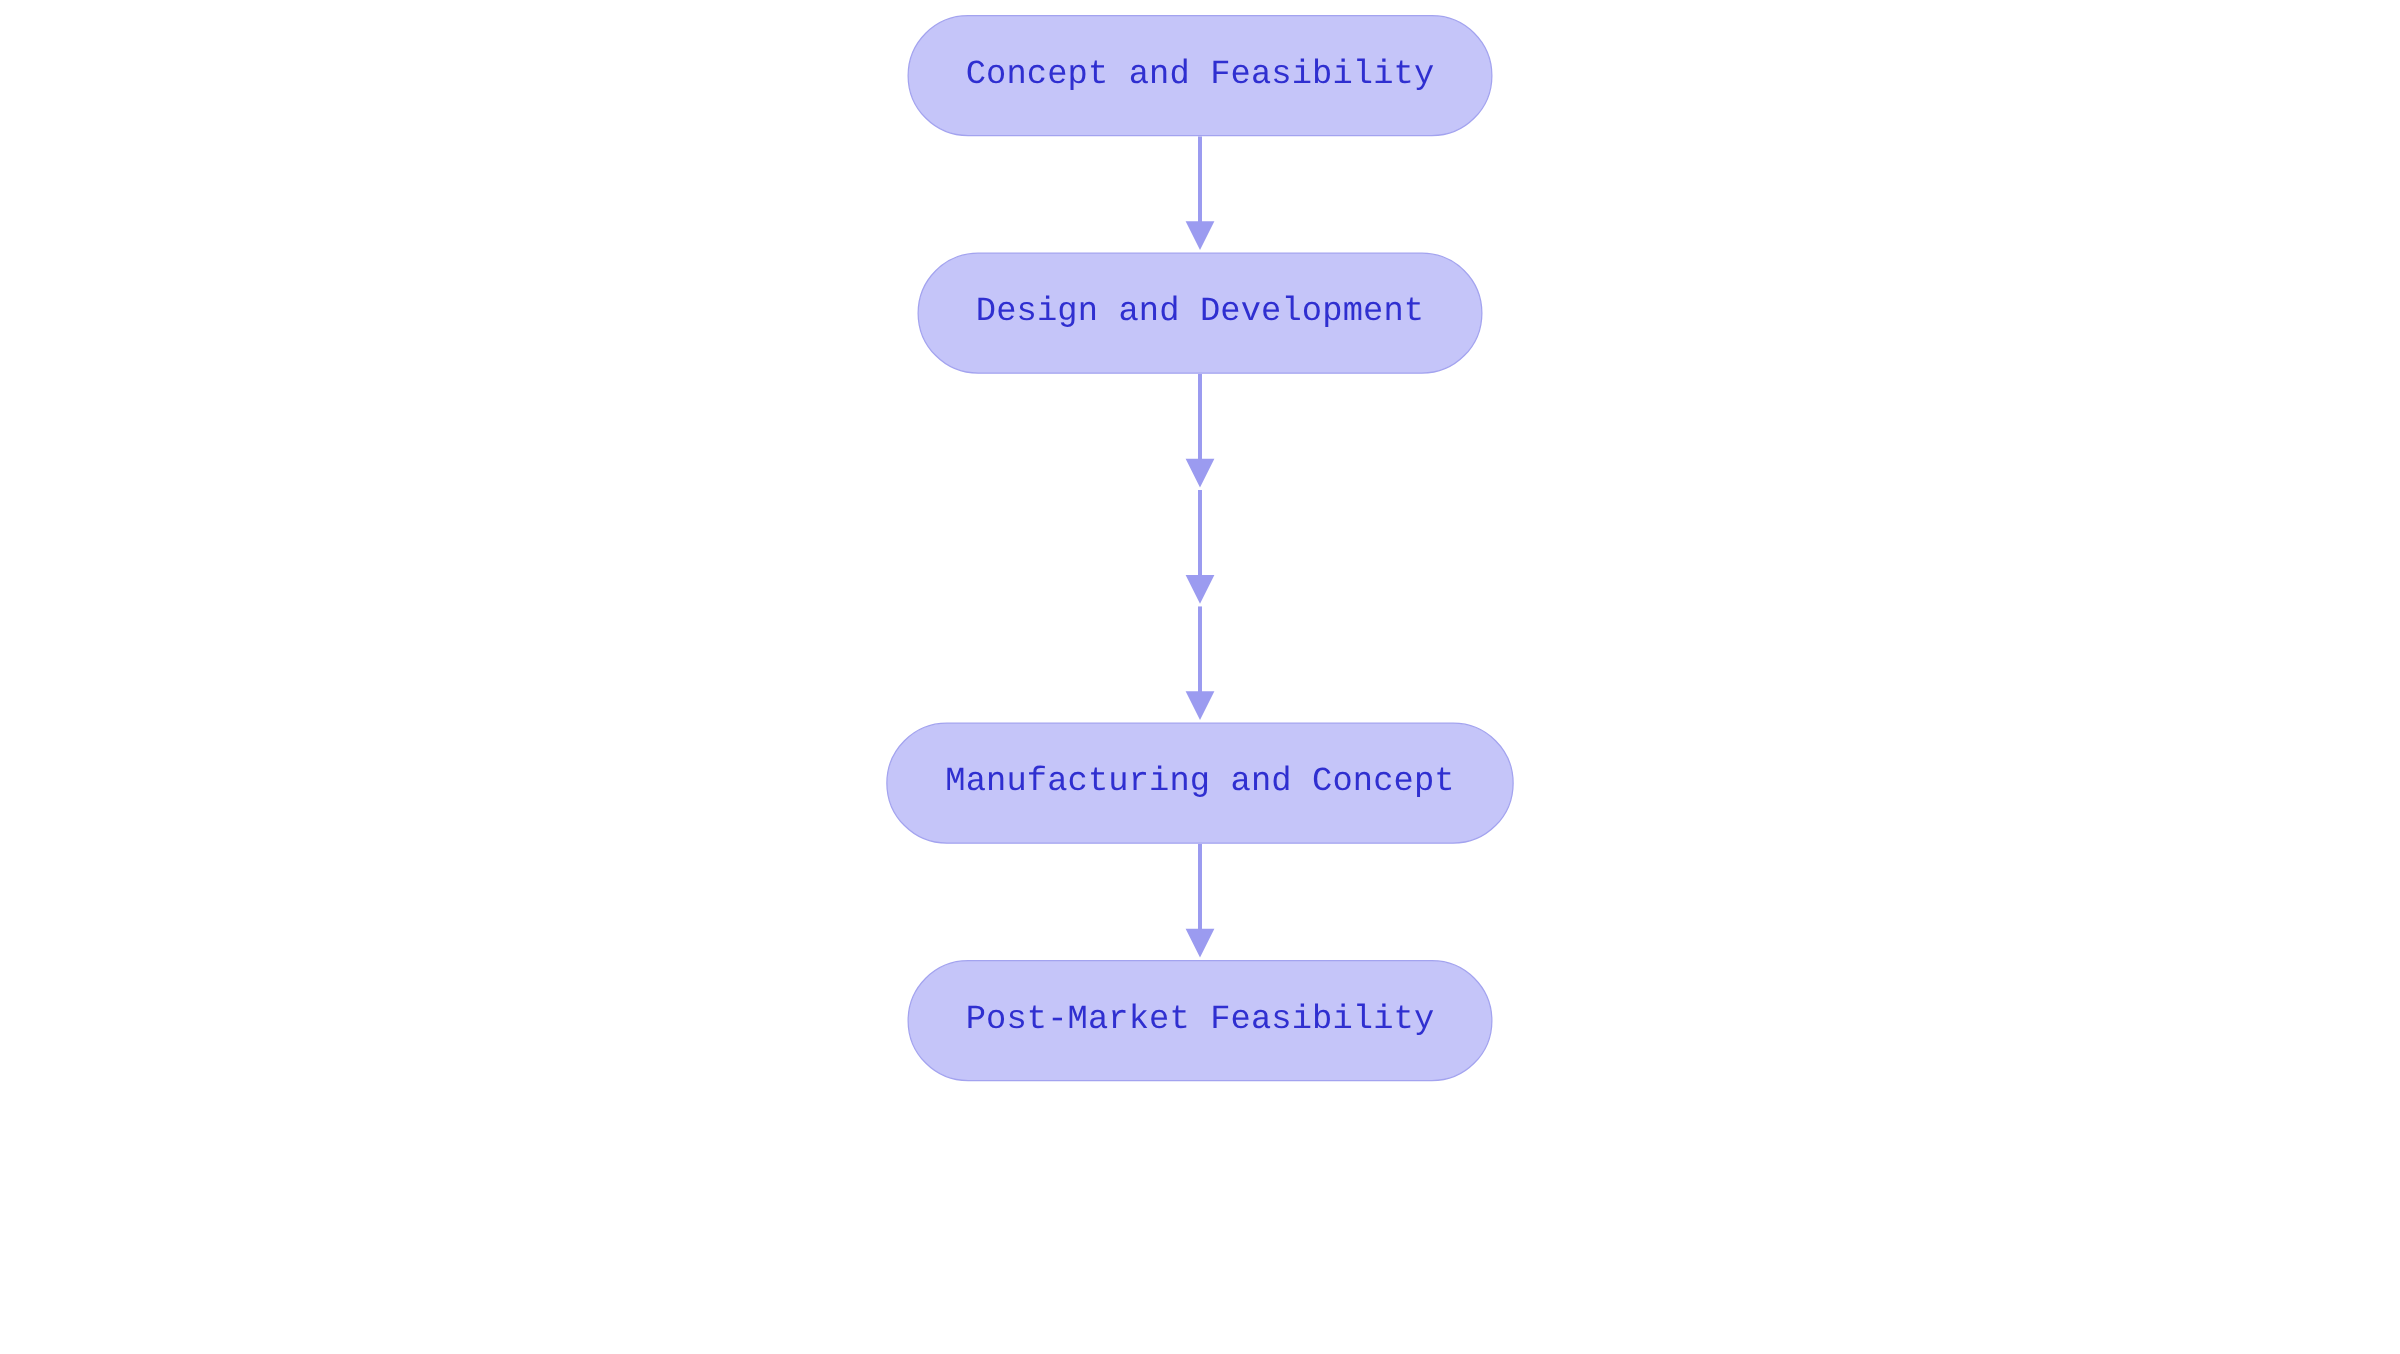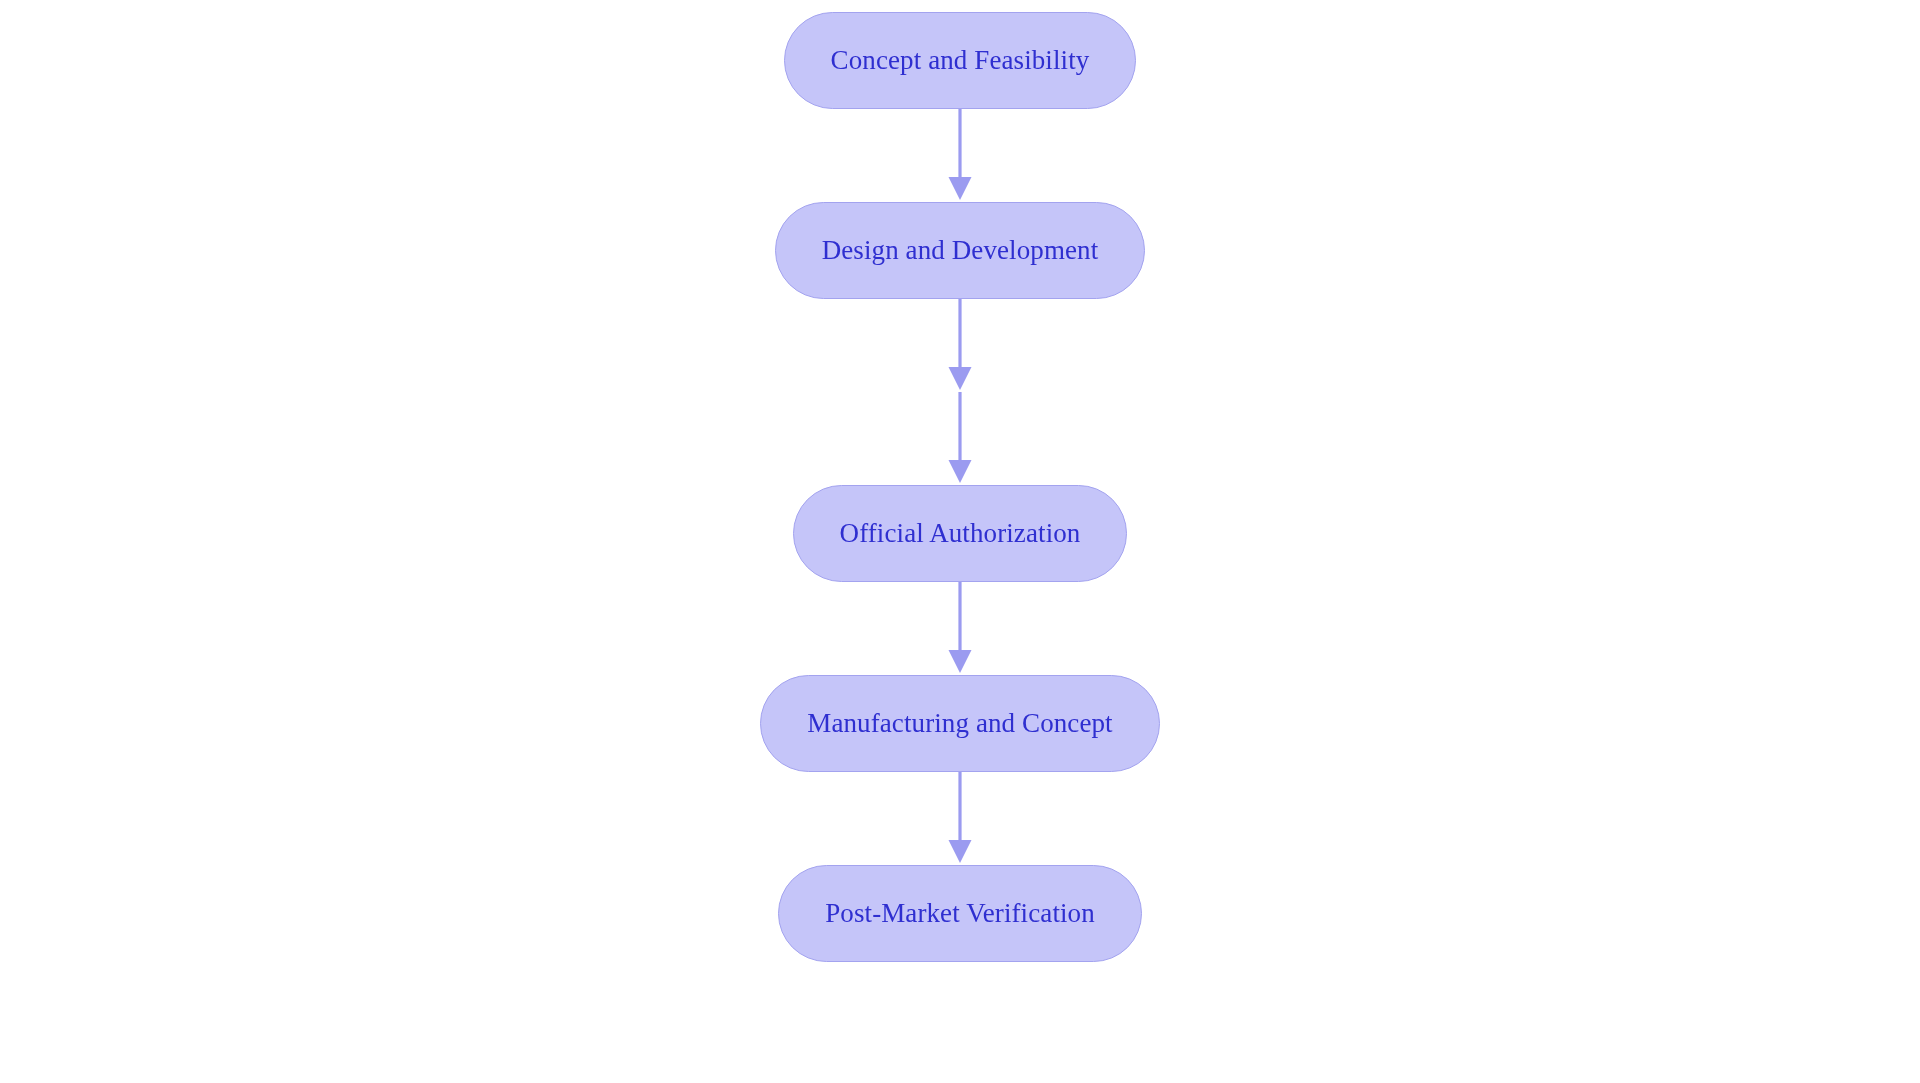--- a/index.html
+++ b/index.html
@@ -43,21 +43,21 @@
     display: flex;
     align-items: center;
     justify-content: center;
     padding: 0 46px;
     white-space: nowrap;
     flex: 0 0 auto;
   }
 
   .flow-node-label {
     color: #2f2fd0;
-    font-family: Liberation Serif, serif;
+    font-family: Liberation Mono, monospace;
     font-size: 27px;
     font-weight: 400;
     letter-spacing: 0.1px;
     line-height: 1;
     white-space: nowrap;
   }
 
   .flow-connector {
     flex: 0 0 auto;
     width: 40px;
@@ -96,36 +96,33 @@
       <line x1="20" y1="0" x2="20" y2="72" stroke="#9b9bf0" stroke-width="3.2"></line>
       <polygon points="20,91 8.5,68 31.5,68" fill="#9b9bf0"></polygon>
     </svg>
 
 
     <svg class="flow-connector" viewBox="0 0 40 93">
       <line x1="20" y1="0" x2="20" y2="72" stroke="#9b9bf0" stroke-width="3.2"></line>
       <polygon points="20,91 8.5,68 31.5,68" fill="#9b9bf0"></polygon>
     </svg>
 
-    <div class="flow-node">
-      <span class="flow-node-label">Official Authorization</span>
-    </div>
 
     <svg class="flow-connector" viewBox="0 0 40 93">
       <line x1="20" y1="0" x2="20" y2="72" stroke="#9b9bf0" stroke-width="3.2"></line>
       <polygon points="20,91 8.5,68 31.5,68" fill="#9b9bf0"></polygon>
     </svg>
 
     <div class="flow-node">
       <span class="flow-node-label">Manufacturing and Concept</span>
     </div>
 
     <svg class="flow-connector" viewBox="0 0 40 93">
       <line x1="20" y1="0" x2="20" y2="72" stroke="#9b9bf0" stroke-width="3.2"></line>
       <polygon points="20,91 8.5,68 31.5,68" fill="#9b9bf0"></polygon>
     </svg>
 
     <div class="flow-node">
-      <span class="flow-node-label">Post-Market Verification</span>
+      <span class="flow-node-label">Post-Market Feasibility</span>
     </div>
 
   </div>
 </div>
 
 </body></html>

